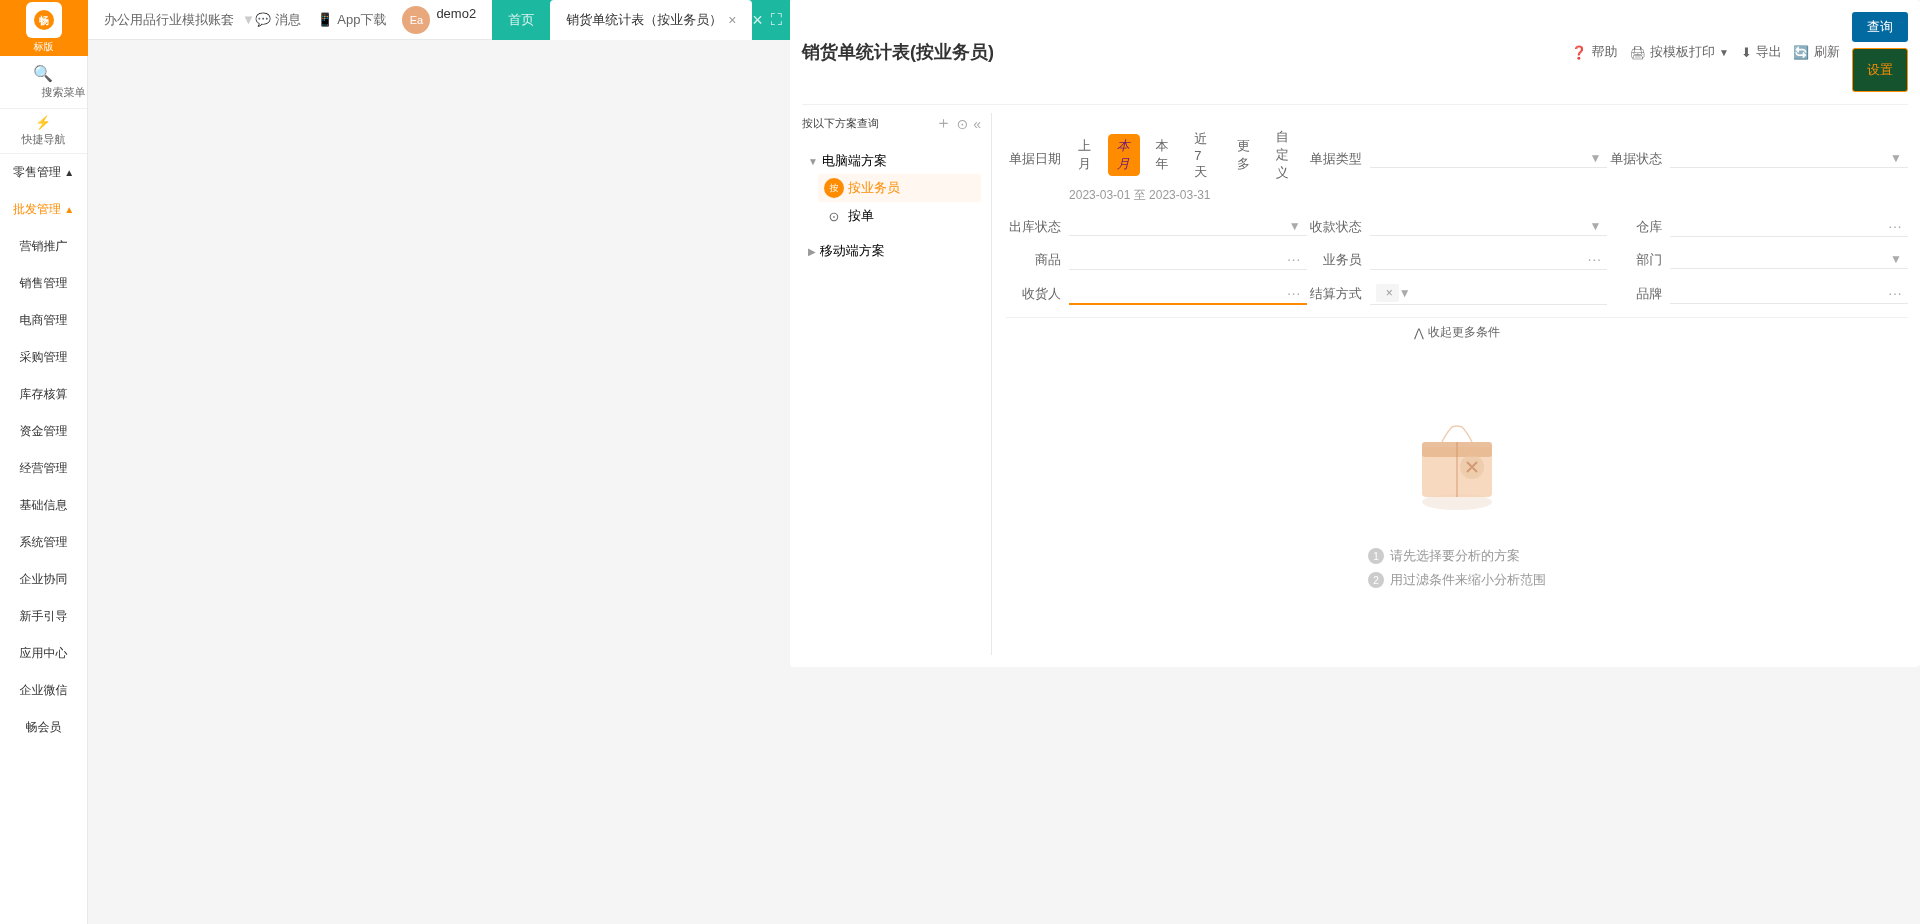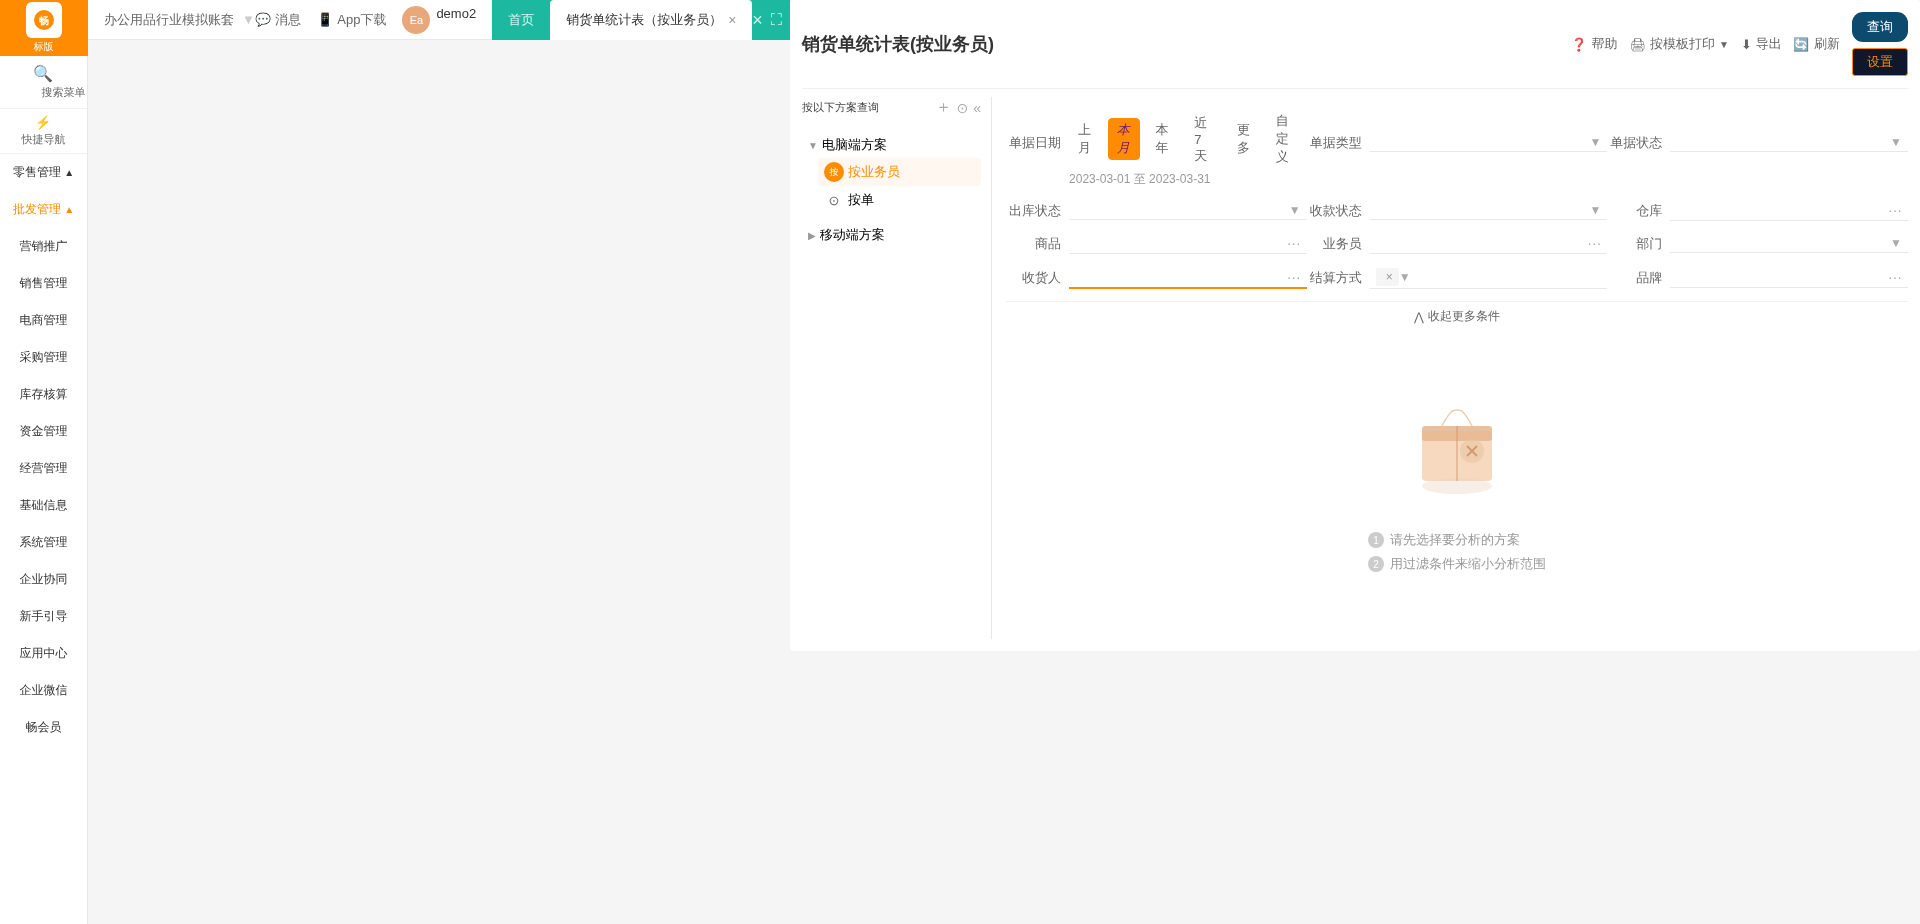--- a/index.html
+++ b/index.html
@@ -34,22 +34,22 @@
     .tabbar-controls span { color: rgba(255,255,255,0.85); cursor: pointer; font-size: 16px; }
 
     
     .page-content { flex: 1; overflow-y: auto; background: #f5f5f5; }
 
     
     .page-title-bar { display: flex; align-items: center; justify-content: space-between; margin-bottom: 12px; }
     .page-title { font-size: 18px; font-weight: bold; color: #333; }
     .page-actions { display: flex; align-items: center; gap: 12px; font-size: 13px; color: #666; }
     .page-actions .action-btn { display: flex; align-items: center; gap: 4px; cursor: pointer; color: #666; }
-    .btn-query { background: #0c4a6e; color: #fff; border: none; padding: 6px 10px; border-radius: 11px; cursor: pointer; font-size: 13px; }
-    .btn-setting { background: #0f172a; color: #ff8c00; border: 1px solid #ff8c00; padding: 4px 14px; border-radius: 3px; cursor: pointer; font-size: 13px; }
+    .btn-query { background: #0369a1; color: #fff; border: none; padding: 6px 10px; border-radius: 3px; cursor: pointer; font-size: 13px; }
+    .btn-setting { background: #14532d; color: #ff8c00; border: 1px solid #ff8c00; padding: 12px 14px; border-radius: 3px; cursor: pointer; font-size: 13px; }
 
     .tree-node { padding: 4px 0; }
     .tree-node-row { display: flex; align-items: center; gap: 4px; padding: 4px 6px; cursor: pointer; border-radius: 3px; }
     .tree-arrow { font-size: 10px; color: #999; }
     .tree-label { font-size: 13px; }
     .tree-children { padding-left: 16px; }
     .tree-leaf { display: flex; align-items: center; gap: 4px; padding: 4px 6px; cursor: pointer; border-radius: 3px; font-size: 13px; }
     .tree-leaf.active { color: #ff8c00; background: #fff7f0; }
     .tree-leaf .leaf-icon { width: 20px; height: 20px; border-radius: 50%; background: #ff8c00; color: #fff; font-size: 10px; display: flex; align-items: center; justify-content: center; }
     .filter-row { display: grid; grid-template-columns: 1fr 1fr 1fr; margin-bottom: 12px; align-items: center; }

